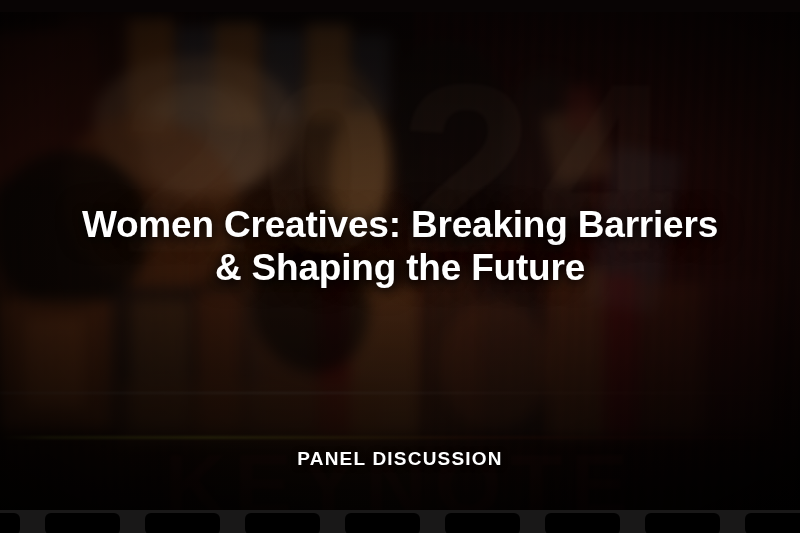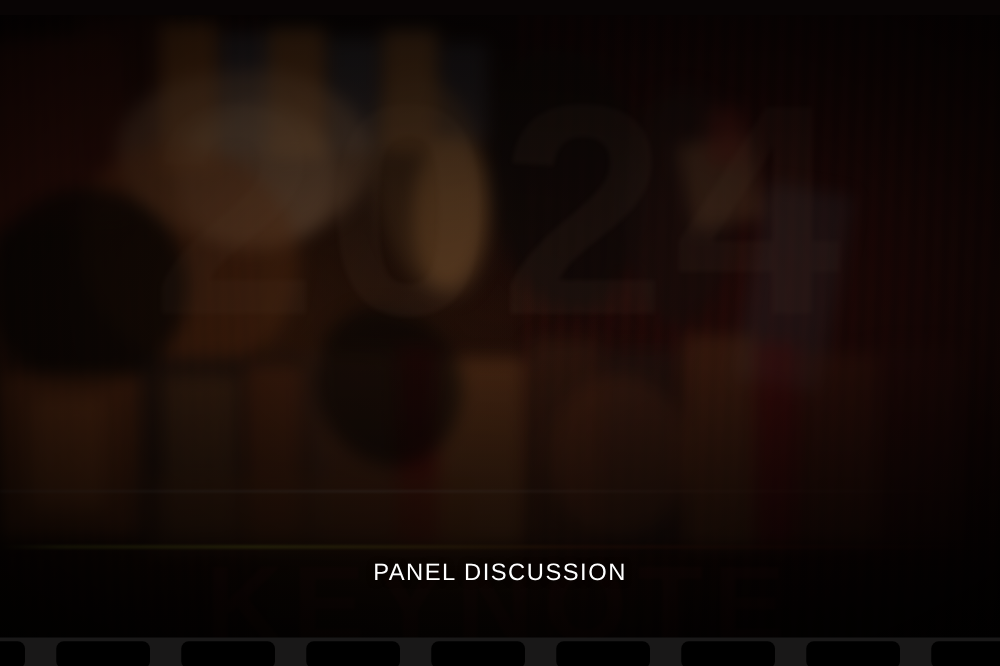--- a/index.html
+++ b/index.html
@@ -187,21 +187,21 @@
     white-space: pre-line;
   }
   .subtitle {
     position: absolute;
     top: 448px;
     left: 0;
     right: 0;
     text-align: center;
     color: #ffffff;
     font-size: 19px;
-    font-weight: 400;
+    font-weight: 700;
     letter-spacing: 1.2px;
     text-shadow: 0 1px 6px rgba(0,0,0,0.9);
   }
 </style>
 </head>
 <body>
 
 <div id="slide">
 
   <div class="bg-layer bg-base"></div>
@@ -252,20 +252,22 @@
   <div class="streak-grey"></div>
   <div class="streak-yellow"></div>
 
   <div class="watermark-word">KEYNOTE</div>
 
   <div class="bg-layer scrim"></div>
   <div class="bg-layer vignette"></div>
   <div class="band-top"></div>
 
   <div class="content">
+    <div class="title">Women Creatives: Breaking Barriers
+&amp; Shaping the Future</div>
     <div class="subtitle">PANEL DISCUSSION</div>
   </div>
 
   <div class="filmstrip" id="filmstrip">
       <div class="hole" style="left: -55px;"></div>
       <div class="hole" style="left: 45px;"></div>
       <div class="hole" style="left: 145px;"></div>
       <div class="hole" style="left: 245px;"></div>
       <div class="hole" style="left: 345px;"></div>
       <div class="hole" style="left: 445px;"></div>

